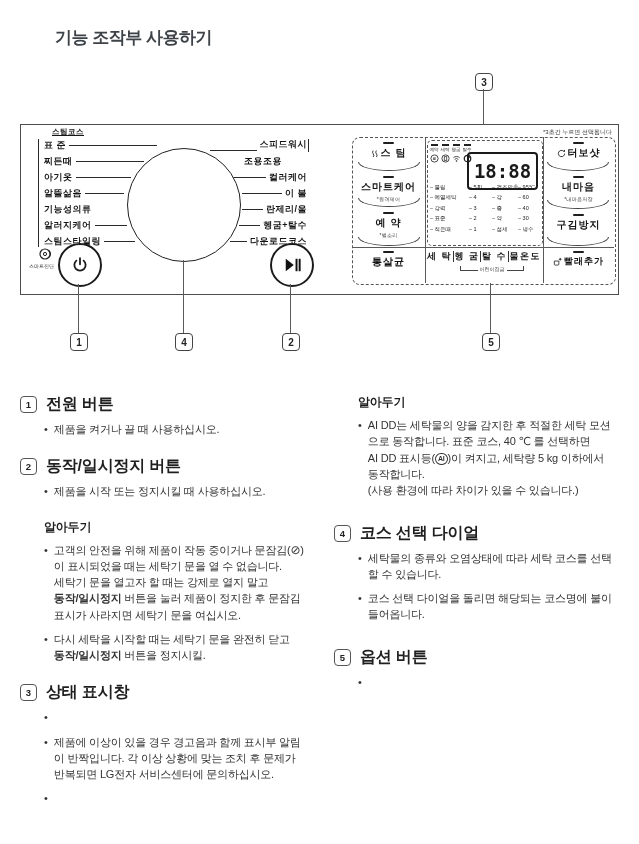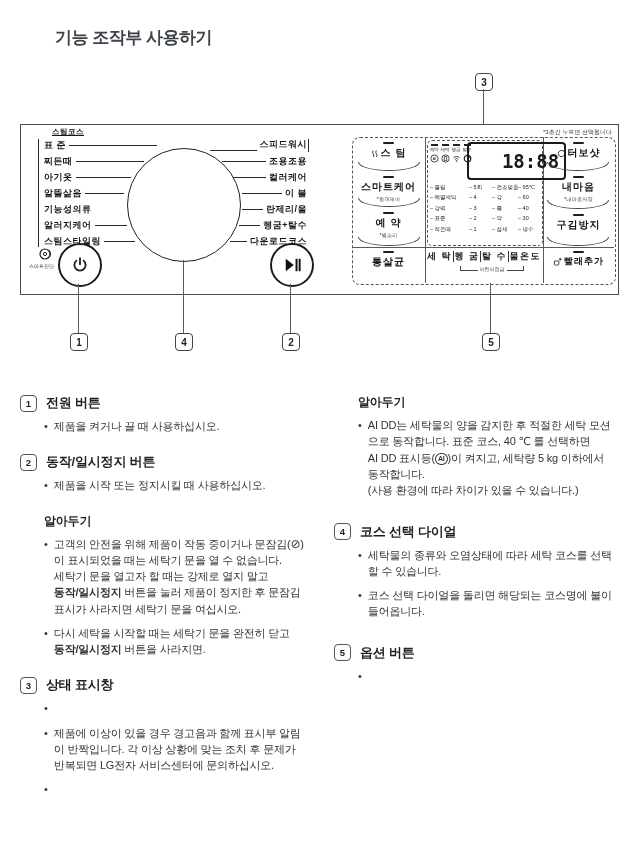--- a/index.html
+++ b/index.html
@@ -46,21 +46,21 @@
   .cl-tick{width:1px;height:5px;background:#444;}
   .cl-line{flex:1;height:1px;background:#444;margin-bottom:0;}
   .cl-lbl{font-size:5px;color:#333;white-space:nowrap;padding:0 2px;transform:translateY(1px);}
   .smart-diag-lbl{font-size:5px;color:#222;white-space:nowrap;}
   
   .txt-col{position:absolute;}
   .sec{margin-bottom:19px;}
   .sec-h{display:flex;align-items:center;gap:9px;}
   .badge{width:15px;height:15px;border:1.3px solid #555;border-radius:4px;flex:0 0 auto;
          display:flex;align-items:center;justify-content:center;font-size:9.5px;font-weight:bold;color:#222;background:#fff;}
-  .sec-title{font-size:13px;font-weight:bold;color:#1f1f1f;letter-spacing:-0.2px;}
+  .sec-title{font-size:16px;font-weight:bold;color:#1f1f1f;letter-spacing:-0.2px;}
   .note-title{font-size:12px;font-weight:bold;color:#1f1f1f;margin-left:24px;letter-spacing:-0.2px;}
   .bullets{margin:6px 0 0 24px;}
   .bullet{display:flex;gap:6px;font-size:11px;line-height:1.48;color:#333;margin-bottom:8px;}
   .bullet .dot{flex:0 0 auto;font-size:11px;line-height:1.48;}
   .bullet .btext{white-space:pre-line;letter-spacing:-0.2px;}
   .inline-lock{font-size:12px;line-height:1;}
   .ai-chip{display:inline-block;border:1px solid #333;border-radius:50%;font-size:7px;font-weight:bold;
            padding:0 2px;line-height:1.5;transform:translateY(-1px);}
   svg{display:block;}
 </style>
@@ -108,21 +108,21 @@
     </div>
   <div class="course-row" style="left:44px;top:235px;width:94px;">
       <span class="lbl">스팀스타일링</span>
       <span class="cline"></span>
     </div>
 
   <div class="course-row" style="left:207px;top:139px;width:100px;align-items:flex-end;">
       <span class="cline"></span>
       <span class="lbl">스피드워시</span>
     </div>
-  <div class="course-row" style="left:219px;top:155px;width:88px;">
+  <div class="course-row" style="left:219px;top:155px;width:88px;flex-direction:column;">
       <span class="cline"></span>
       <span class="lbl">조용조용</span>
     </div>
   <div class="course-row" style="left:230px;top:171px;width:77px;">
       <span class="cline"></span>
       <span class="lbl">컬러케어</span>
     </div>
   <div class="course-row" style="left:239px;top:187px;width:68px;">
       <span class="cline"></span>
       <span class="lbl">이 불</span>
@@ -255,21 +255,21 @@
       <div class="status-lbl">탈수</div>
       <span>
           <svg width="9" height="9" viewBox="0 0 10 10">
             <circle cx="5" cy="5" r="3.6" fill="none" stroke="#222" stroke-width="1.4"></circle>
             <path d="M8.6 2.5 L8.6 5 L6.4 4" fill="#222"></path>
           </svg>
         </span>
     </div>
   </div>
 
-  <div class="seg-display" style="left:467px;top:142px;width:67px;height:34px;padding-left:28px;">
+  <div class="seg-display" style="left:467px;top:152px;width:67px;height:34px;">
     <span class="seg-text">18:88</span>
   </div>
 
   <div class="mx-col" style="left:430px;top:183px;">
     <div class="mx-item">불림</div>
     <div class="mx-item">예열세탁</div>
     <div class="mx-item">강력</div>
     <div class="mx-item">표준</div>
     <div class="mx-item">적은때</div>
   </div>
@@ -410,21 +410,21 @@
             <span class="dot">•</span>
             <span class="btext"><span>고객의 안전을 위해 제품이 작동 중이거나 문잠김(</span><span class="inline-lock">⊘</span><span>)
 이 표시되었을 때는 세탁기 문을 열 수 없습니다.
 세탁기 문을 열고자 할 때는 강제로 열지 말고
 </span><span style="font-weight: 700;">동작/일시정지</span><span> 버튼을 눌러 제품이 정지한 후 문잠김
 표시가 사라지면 세탁기 문을 여십시오.</span></span>
           </div>
         <div class="bullet">
             <span class="dot">•</span>
             <span class="btext"><span>다시 세탁을 시작할 때는 세탁기 문을 완전히 닫고
-</span><span style="font-weight: 700;">동작/일시정지</span><span> 버튼을 사라지면.</span></span>
+</span><span style="font-weight: 700;">동작/일시정지</span><span> 버튼을 정지시킬.</span></span>
           </div>
       </div>
     </div>
 
     <div class="sec">
       <div class="sec-h">
         <span class="badge">3</span>
         <span class="sec-title">상태 표시창</span>
       </div>
       <div class="bullets">

